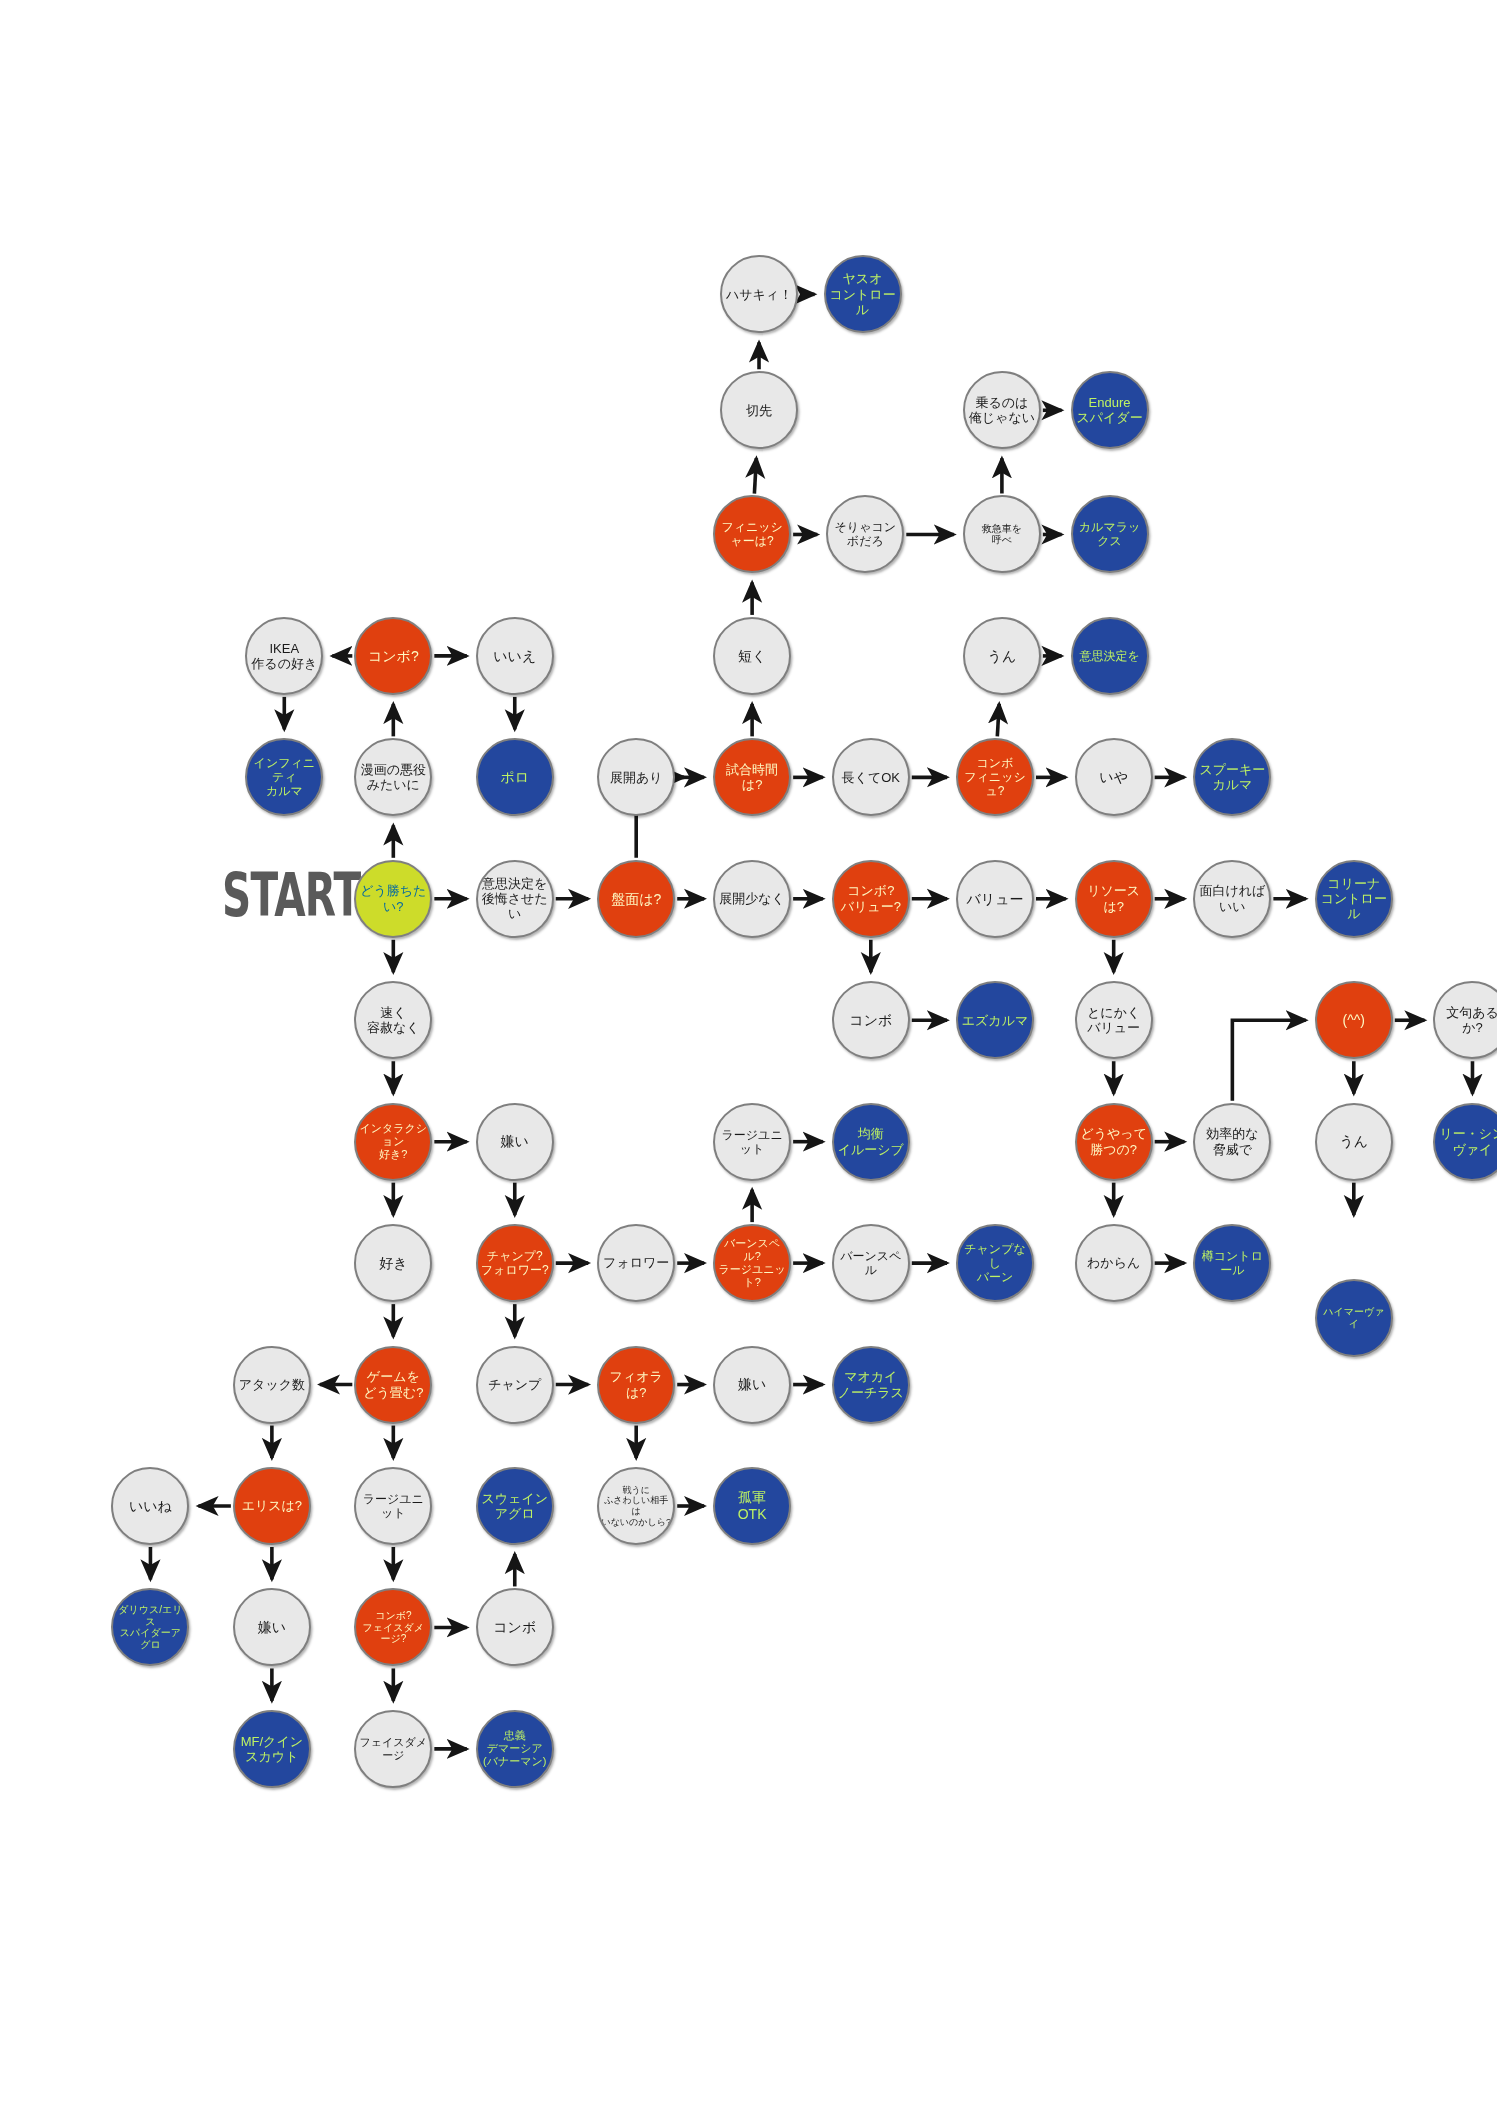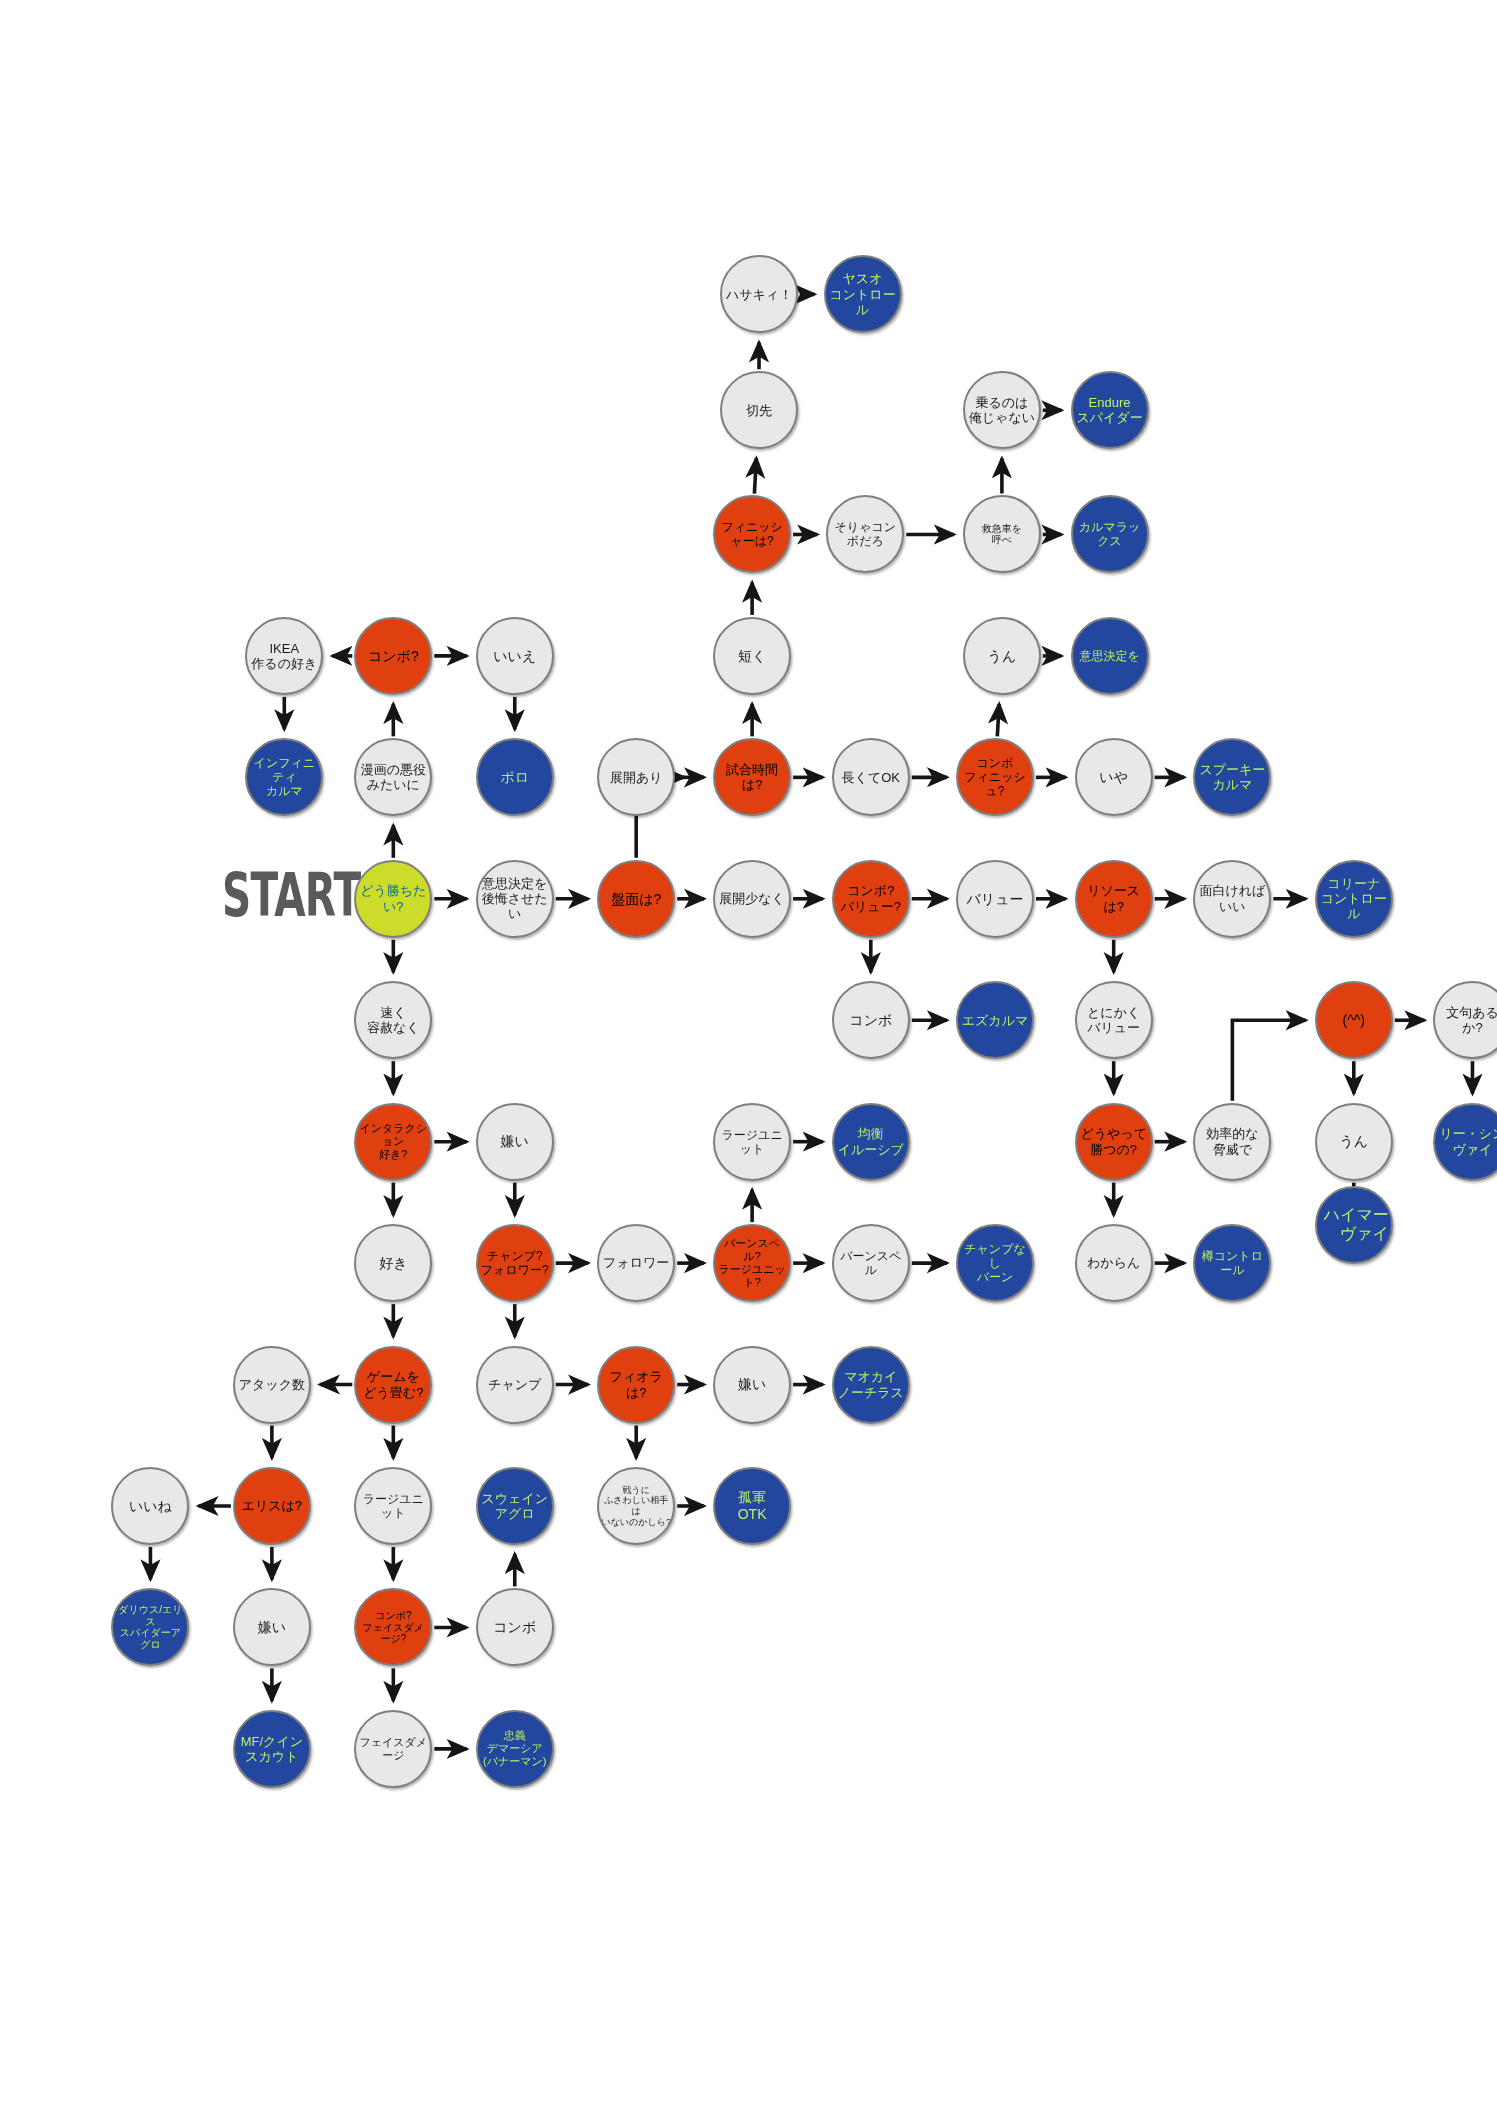--- a/index.html
+++ b/index.html
@@ -39,21 +39,21 @@
     white-space: pre-line;
     overflow: hidden;
     padding: 2px;
   }
   .node.gray {
     background: #e8e8e8;
     color: #1a1a1a;
   }
   .node.orange {
     background: #e0400f;
-    color: #000000;
+    color: #fef9c3;
   }
   .node.blue {
     background: #23479e;
     color: #bef264;
   }
   .node.green {
     background: #cddc2a;
     color: #0369a1;
   }
   #start-label {
@@ -230,21 +230,21 @@
       <div class="node orange" style="left: 475.76px; top: 1224.12px; width: 78px; height: 78px; font-size: 12px;">チャンプ?
 フォロワー?</div>
       <div class="node gray" style="left: 597.2px; top: 1224.12px; width: 78px; height: 78px; font-size: 13px;">フォロワー</div>
       <div class="node orange" style="left: 713.12px; top: 1224.12px; width: 78px; height: 78px; font-size: 11px;">バーンスペル?
 ラージユニット?</div>
       <div class="node gray" style="left: 831.8px; top: 1224.12px; width: 78px; height: 78px; font-size: 12px;">バーンスペル</div>
       <div class="node blue" style="left: 956px; top: 1224.12px; width: 78px; height: 78px; font-size: 12px;">チャンプなし
 バーン</div>
       <div class="node gray" style="left: 1074.68px; top: 1224.12px; width: 78px; height: 78px; font-size: 13px;">わからん</div>
       <div class="node blue" style="left: 1193.36px; top: 1224.12px; width: 78px; height: 78px; font-size: 12px;">樽コントロール</div>
-      <div class="node blue" style="left: 1314.8px; top: 1186px; width: 78px; height: 78px; font-size: 16px; text-align: right;">ハイマーヴァイ</div>
+      <div class="node blue" style="left: 1314.8px; top: 1279px; width: 78px; height: 78px; font-size: 10px;">ハイマーヴァイ</div>
       <div class="node gray" style="left: 232.88px; top: 1345.56px; width: 78px; height: 78px; font-size: 13px;">アタック数</div>
       <div class="node orange" style="left: 354.32px; top: 1345.56px; width: 78px; height: 78px; font-size: 13px;">ゲームを
 どう畳む?</div>
       <div class="node gray" style="left: 475.76px; top: 1345.56px; width: 78px; height: 78px; font-size: 13px;">チャンプ</div>
       <div class="node orange" style="left: 597.2px; top: 1345.56px; width: 78px; height: 78px; font-size: 13px;">フィオラは?</div>
       <div class="node gray" style="left: 713.12px; top: 1345.56px; width: 78px; height: 78px; font-size: 14px;">嫌い</div>
       <div class="node blue" style="left: 831.8px; top: 1345.56px; width: 78px; height: 78px; font-size: 13px;">マオカイ
 ノーチラス</div>
       <div class="node gray" style="left: 111.44px; top: 1467px; width: 78px; height: 78px; font-size: 14px;">いいね</div>
       <div class="node orange" style="left: 232.88px; top: 1467px; width: 78px; height: 78px; font-size: 13px;">エリスは?</div>

